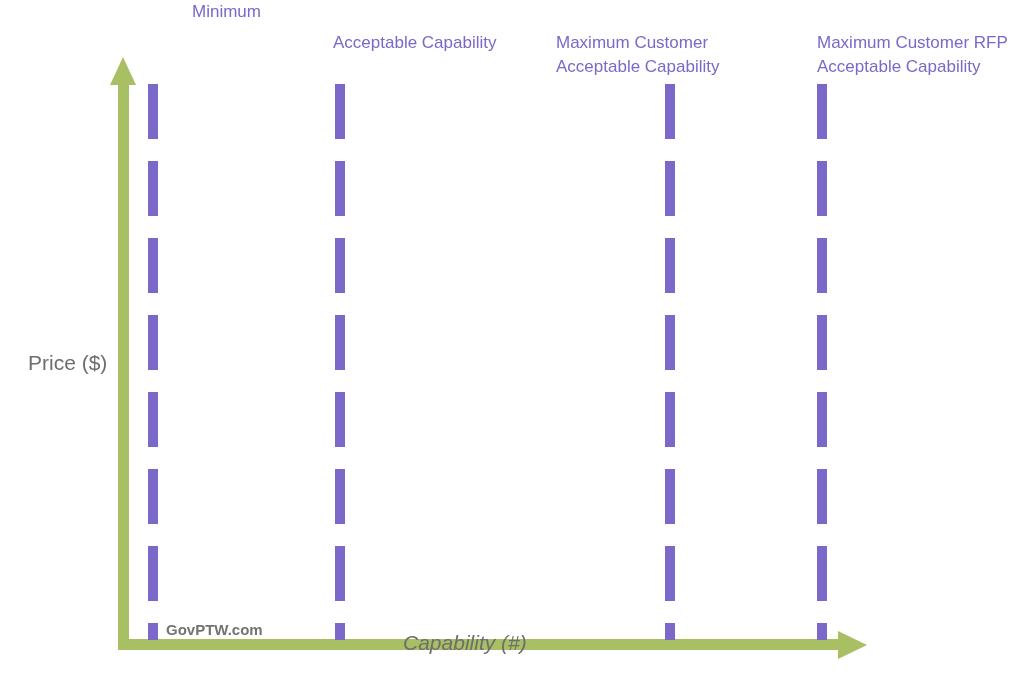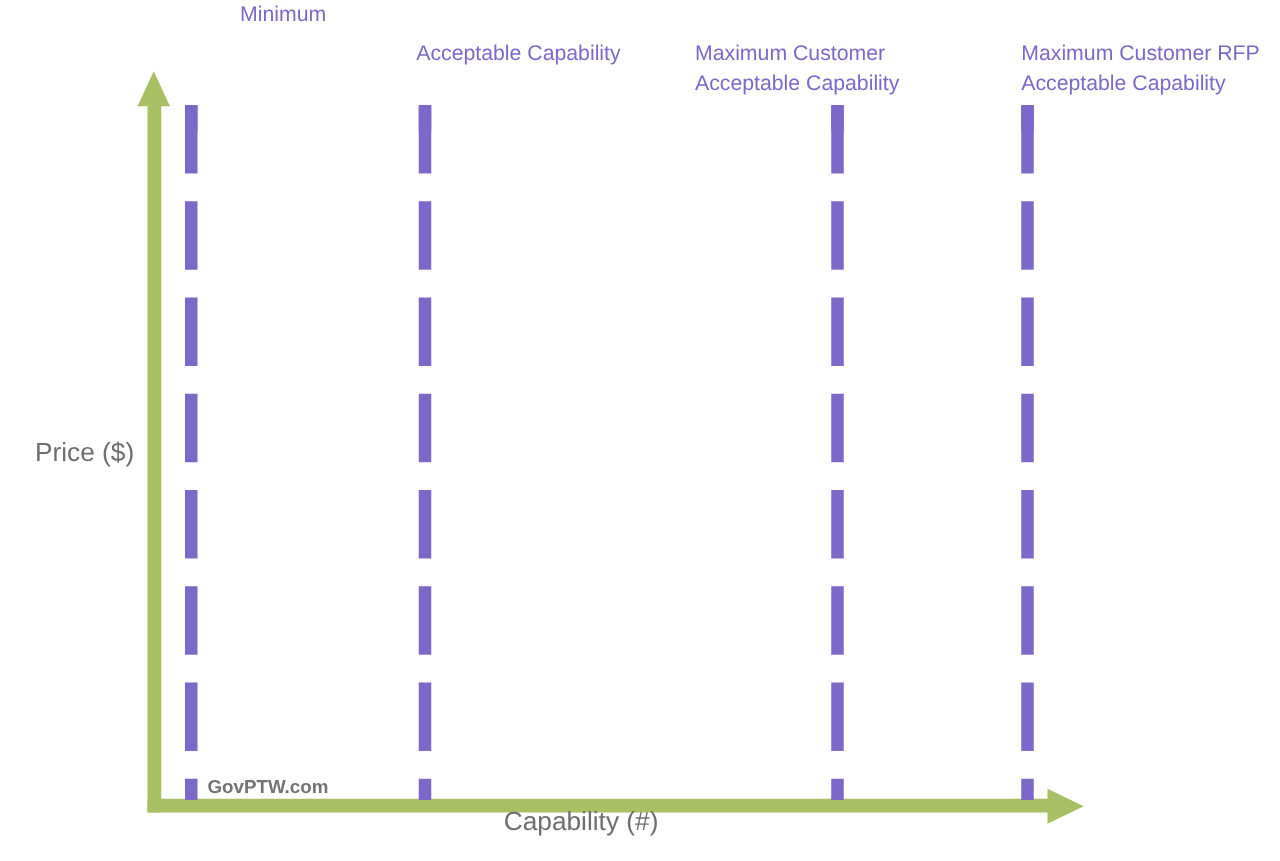--- a/index.html
+++ b/index.html
@@ -64,21 +64,22 @@
     font-family: "Liberation Sans", sans-serif;
     white-space: nowrap;
   }
   .axis-title-y {
     left: 28px;
     top: 351px;
     text-align: center;
   }
   .axis-title-x {
     left: 403px;
-    top: 646px;
+    top: 631px;
+    font-style: italic;
   }
 
   
   .cap-line {
     position: absolute;
     top: 84px;
     width: 10px;
     height: 556px;
     background-image: linear-gradient(
       to bottom,

